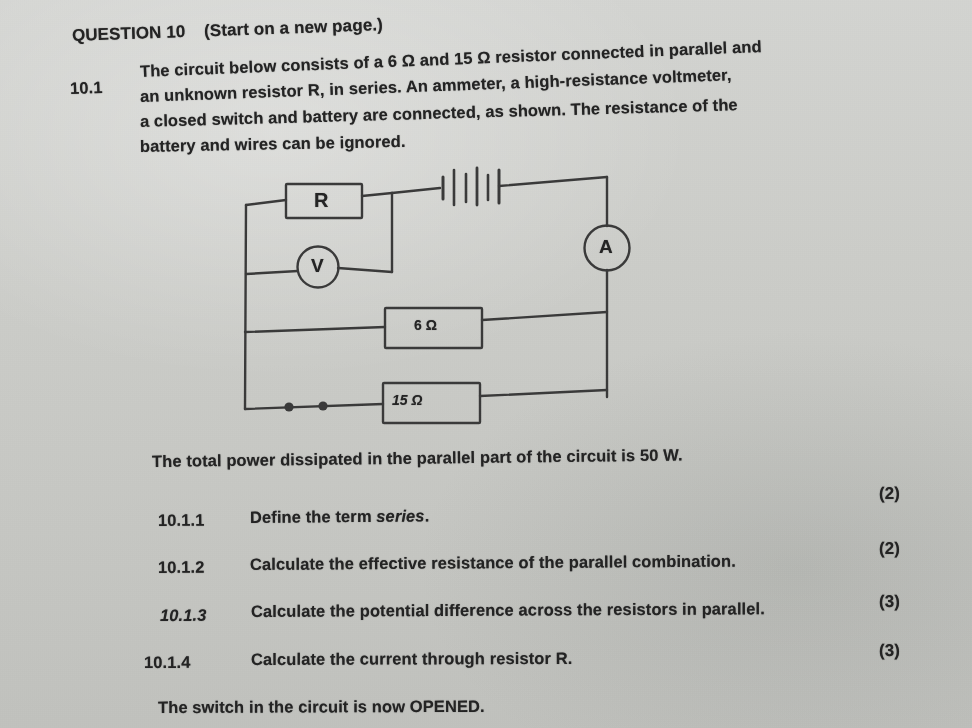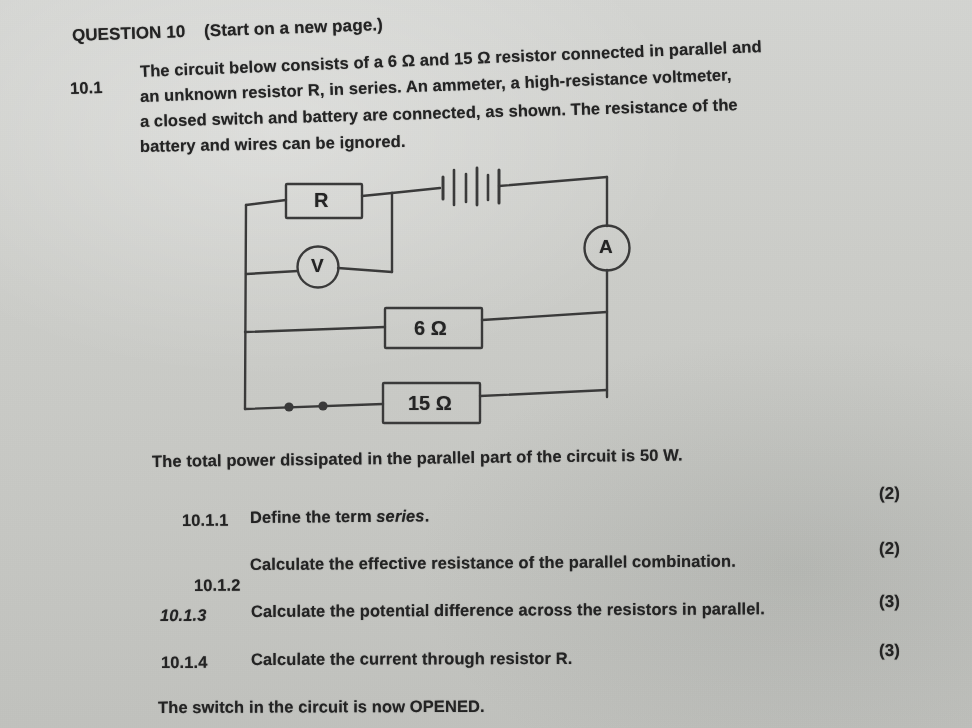--- a/index.html
+++ b/index.html
@@ -55,21 +55,21 @@
   #circuit { position: absolute; left: 0; top: 0; width: 972px; height: 728px; }
   #circuit svg { position: absolute; left: 0; top: 0; }
   .comp-label {
     position: absolute;
     font-weight: 700;
     color: #242424;
     white-space: nowrap;
     text-shadow: 0 0 1px rgba(40,40,40,.5);
   }
   .rbox-label { font-size: 20px; }
-  .res-label { font-size: 20px; }
+  .res-label { font-size: 14px; }
   .meter-label { font-size: 19px; }
 </style>
 </head>
 <body>
 
 <div id="page">
 
   <div id="paper-sheen"></div>
 
   <div class="layer">
@@ -142,42 +142,42 @@
     </svg>
 
     <div class="comp-label rbox-label" style="left:314px; top:189px;">R</div>
 
     <div class="comp-label meter-label" style="left:311px; top:255px;">V</div>
 
     <div class="comp-label meter-label" style="left:599px; top:236px;">A</div>
 
     <div class="comp-label res-label" style="left:414px; top:317px;">6 Ω</div>
 
-    <div class="comp-label res-label" style="left:408px; top:392px;">15 Ω</div>
+    <div class="comp-label res-label" style="left:392px; top:392px;font-style:italic;">15 Ω</div>
   </div>
 
   <div class="layer">
 
     <div class="txt body-line" style="left:152px; top:452px; transform:rotate(-0.7deg); transform-origin:left center;">The total power dissipated in the parallel part of the circuit is 50 W.</div>
 
-    <div class="txt qnum" style="left:158px; top:511px; transform:rotate(-0.5deg); transform-origin:left center;margin-left:24px;">10.1.1</div>
+    <div class="txt qnum" style="left:158px; top:511px; transform:rotate(-0.5deg); transform-origin:left center;">10.1.1</div>
     <div class="txt body-line" style="left:250px; top:508px; transform:rotate(-0.5deg); transform-origin:left center;">
       <span>Define the term </span><span class="ital">series</span><span>.</span>
     </div>
     <div class="txt marks" style="left:879px; top:484px; transform:rotate(-0.5deg); transform-origin:left center;">(2)</div>
 
-    <div class="txt qnum" style="left:158px; top:576px; transform:rotate(-0.4deg); transform-origin:left center;margin-left:36px;">10.1.2</div>
+    <div class="txt qnum" style="left:158px; top:558px; transform:rotate(-0.4deg); transform-origin:left center;">10.1.2</div>
     <div class="txt body-line" style="left:250px; top:555px; transform:rotate(-0.4deg); transform-origin:left center;">Calculate the effective resistance of the parallel combination.</div>
     <div class="txt marks" style="left:879px; top:539px; transform:rotate(-0.4deg); transform-origin:left center;">(2)</div>
 
     <div class="txt qnum" style="left:160px; top:606px; transform:rotate(-0.3deg); transform-origin:left center;font-style:italic;">10.1.3</div>
     <div class="txt body-line" style="left:251px; top:602px; transform:rotate(-0.3deg); transform-origin:left center;">Calculate the potential difference across the resistors in parallel.</div>
     <div class="txt marks" style="left:879px; top:592px; transform:rotate(-0.3deg); transform-origin:left center;">(3)</div>
 
-    <div class="txt qnum" style="left:161px; top:653px; transform:rotate(-0.2deg); transform-origin:left center;">10.1.4</div>
+    <div class="txt qnum" style="left:144px; top:653px; transform:rotate(-0.2deg); transform-origin:left center;">10.1.4</div>
     <div class="txt body-line" style="left:251px; top:650px; transform:rotate(-0.2deg); transform-origin:left center;">Calculate the current through resistor R.</div>
     <div class="txt marks" style="left:879px; top:641px; transform:rotate(-0.2deg); transform-origin:left center;">(3)</div>
 
     <div class="txt body-line" style="left:158px; top:698px; transform:rotate(-0.2deg); transform-origin:left center;">The switch in the circuit is now OPENED.</div>
   </div>
 
   <div id="grain"></div>
 </div>
 
 </body></html>

